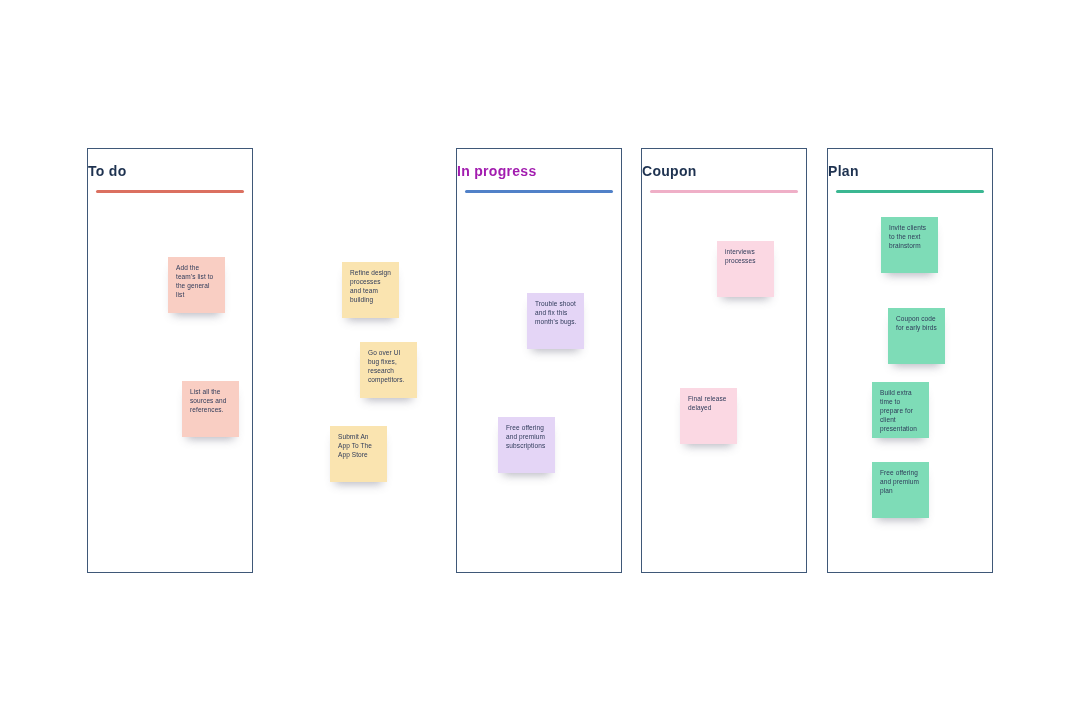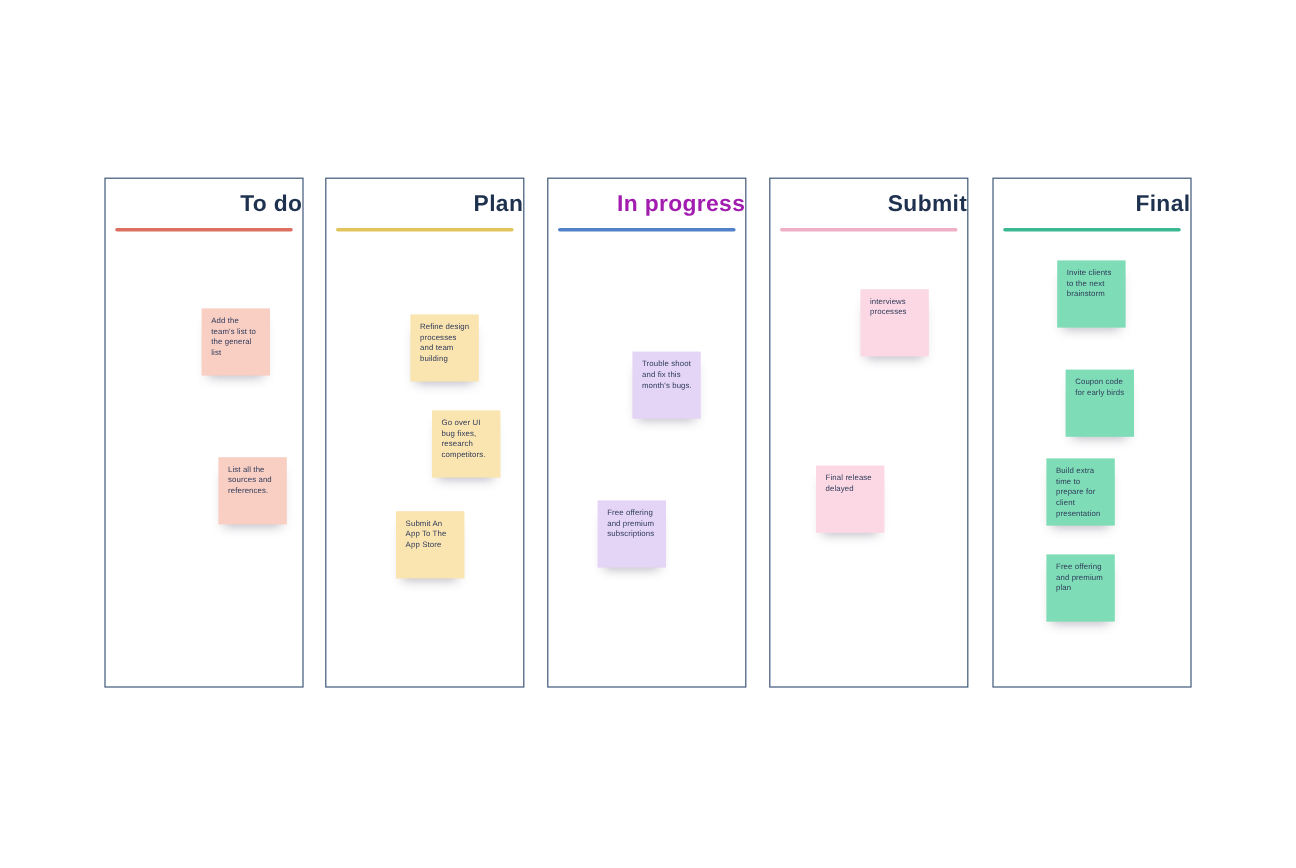--- a/index.html
+++ b/index.html
@@ -17,22 +17,22 @@
     border: 1px solid #3f5878;
   }
   .col-1 { left: 87px; }
   .col-2 { left: 271px; }
   .col-3 { left: 456px; }
   .col-4 { left: 641px; }
   .col-5 { left: 827px; }
 
   .col-title {
     margin-top: 11px;
-    text-align: right;
-    font-size: 19px;
+    text-align: left;
+    font-size: 14px;
     font-weight: bold;
     letter-spacing: 0.3px;
     line-height: 22px;
     color: #1e3250;
   }
 
   .col-underline {
     margin: 8px auto 0 auto;
     width: 148px;
     height: 2.5px;
@@ -72,37 +72,33 @@
 </head>
 <body>
 
 <div class="board">
 
   <section class="column col-1">
     <h2 class="col-title" style="color: rgb(30, 50, 80);">To do</h2>
     <div class="col-underline" style="background-color: rgb(219, 112, 96);"></div>
   </section>
 
-  <section class="column col-2">
-    <h2 class="col-title" style="color: rgb(30, 50, 80);">Plan</h2>
-    <div class="col-underline" style="background-color: rgb(227, 195, 91);"></div>
-  </section>
 
   <section class="column col-3">
     <h2 class="col-title" style="color: #a21caf;">In progress</h2>
     <div class="col-underline" style="background-color: rgb(81, 129, 200);"></div>
   </section>
 
   <section class="column col-4">
-    <h2 class="col-title" style="color: rgb(30, 50, 80);">Submit</h2>
+    <h2 class="col-title" style="color: rgb(30, 50, 80);">Coupon</h2>
     <div class="col-underline" style="background-color: rgb(239, 175, 199);"></div>
   </section>
 
   <section class="column col-5">
-    <h2 class="col-title" style="color: rgb(30, 50, 80);">Final</h2>
+    <h2 class="col-title" style="color: rgb(30, 50, 80);">Plan</h2>
     <div class="col-underline" style="background-color: rgb(59, 183, 146);"></div>
   </section>
 
   <div class="note n-1-1" style="background-color: rgb(249, 206, 195);">
     <span class="note-text">Add the team's list to the general list</span>
   </div>
   <div class="note n-1-2" style="background-color: rgb(249, 206, 195);">
     <span class="note-text">List all the sources and references.</span>
   </div>
 

